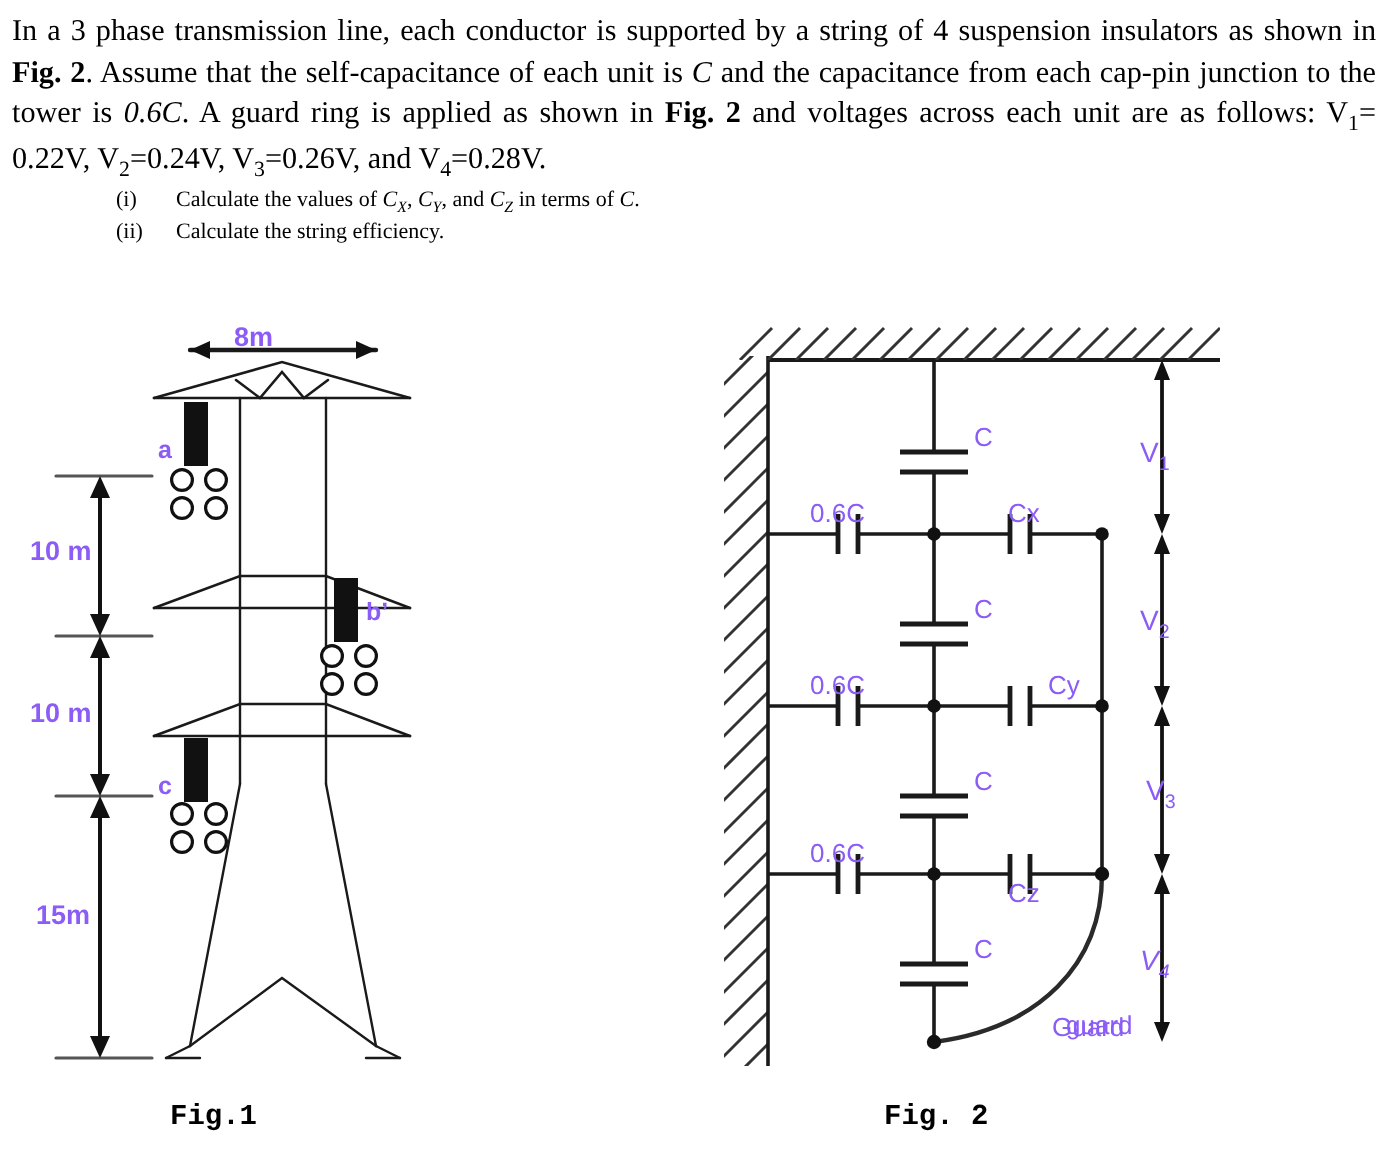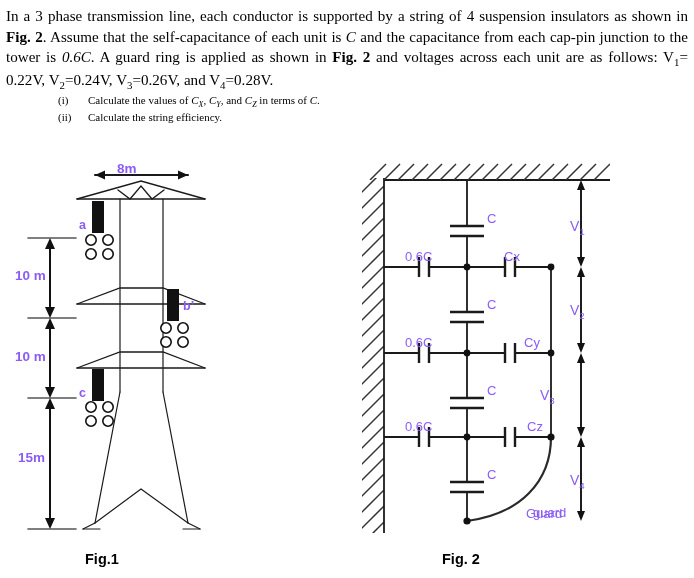--- a/index.html
+++ b/index.html
@@ -55,21 +55,21 @@
     left: 0;
     width: 694px;
     height: 578px;
     pointer-events: none;
   }
   .fig-stage svg { display: block; }
 
   
   .fig-caption {
     position: absolute;
-    font-family: Liberation Sans, sans-serif;
+    font-family: Liberation Mono, monospace;
     font-weight: bold;
     font-size: 14.5px;
   }
   #caption-fig1 { left: 85px; top: 551px; }
   #caption-fig2 { left: 442px; top: 551px; }
 
   
   .lbl {
     position: absolute;
     font-family: "Liberation Sans", sans-serif;
@@ -413,24 +413,24 @@
 <div class="lbl" style="left:487px; top:297px;">C</div>
 <div class="lbl" style="left:487px; top:383px;">C</div>
 <div class="lbl" style="left:487px; top:467px;">C</div>
 
 <div class="lbl" style="left:405px; top:249px;">0.6C</div>
 <div class="lbl" style="left:405px; top:335px;">0.6C</div>
 <div class="lbl" style="left:405px; top:419px;">0.6C</div>
 
 <div class="lbl" style="left:504px; top:249px;text-align:center;">Cx</div>
 <div class="lbl" style="left:508px; top:335px;margin-left:16px;">Cy</div>
-<div class="lbl" style="left:504px; top:419px;margin-left:23px;">Cz</div>
+<div class="lbl" style="left:504px; top:439px;">Cz</div>
 
 <div class="lbl" style="left:570px; top:218px; font-size:14px;"><span>V</span><sub>1</sub></div>
 <div class="lbl" style="left:570px; top:302px; font-size:14px;"><span>V</span><sub>2</sub></div>
-<div class="lbl" style="left:540px; top:387px; font-size:14px;"><span>V</span><sub>3</sub></div>
-<div class="lbl" style="left:570px; top:472px; font-size:14px;"><span>V</span><sub>4</sub></div>
+<div class="lbl" style="left:573px; top:387px; font-size:14px;"><span>V</span><sub>3</sub></div>
+<div class="lbl" style="left:570px; top:472px; font-size:14px;font-style:italic;"><span>V</span><sub>4</sub></div>
 
 <div class="lbl" style="left:526px; top:506px;">Guard</div>
 <div class="lbl" style="left:533px; top:505px;">guard</div>
 
 <div class="fig-caption" id="caption-fig1">Fig.1</div>
 <div class="fig-caption" id="caption-fig2">Fig. 2</div>
 
 </body></html>

